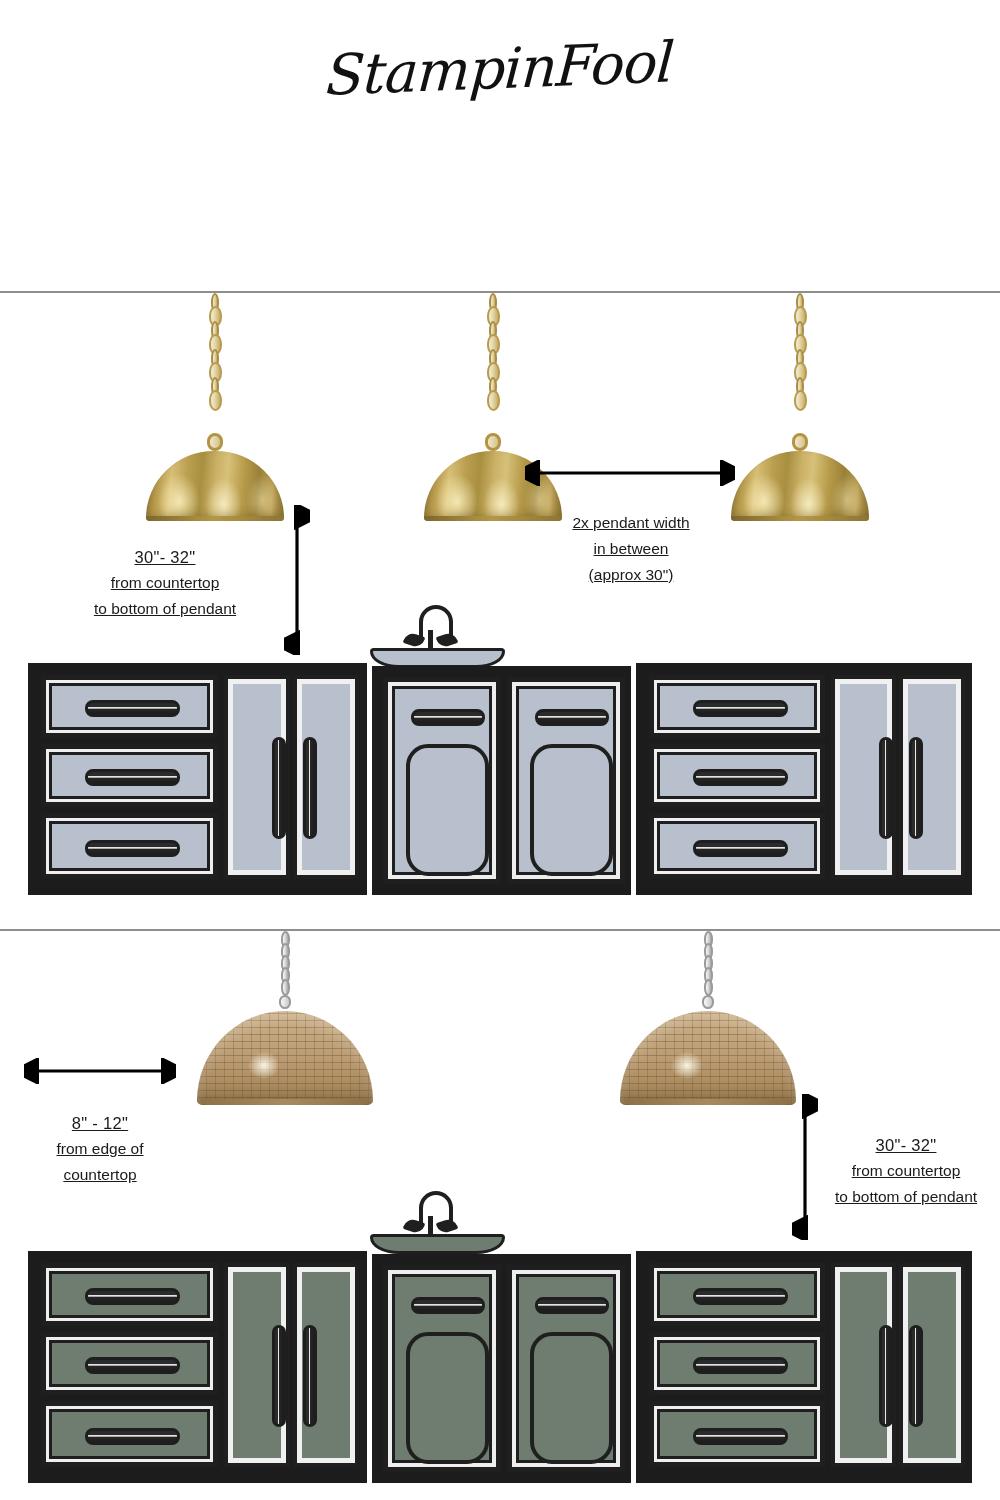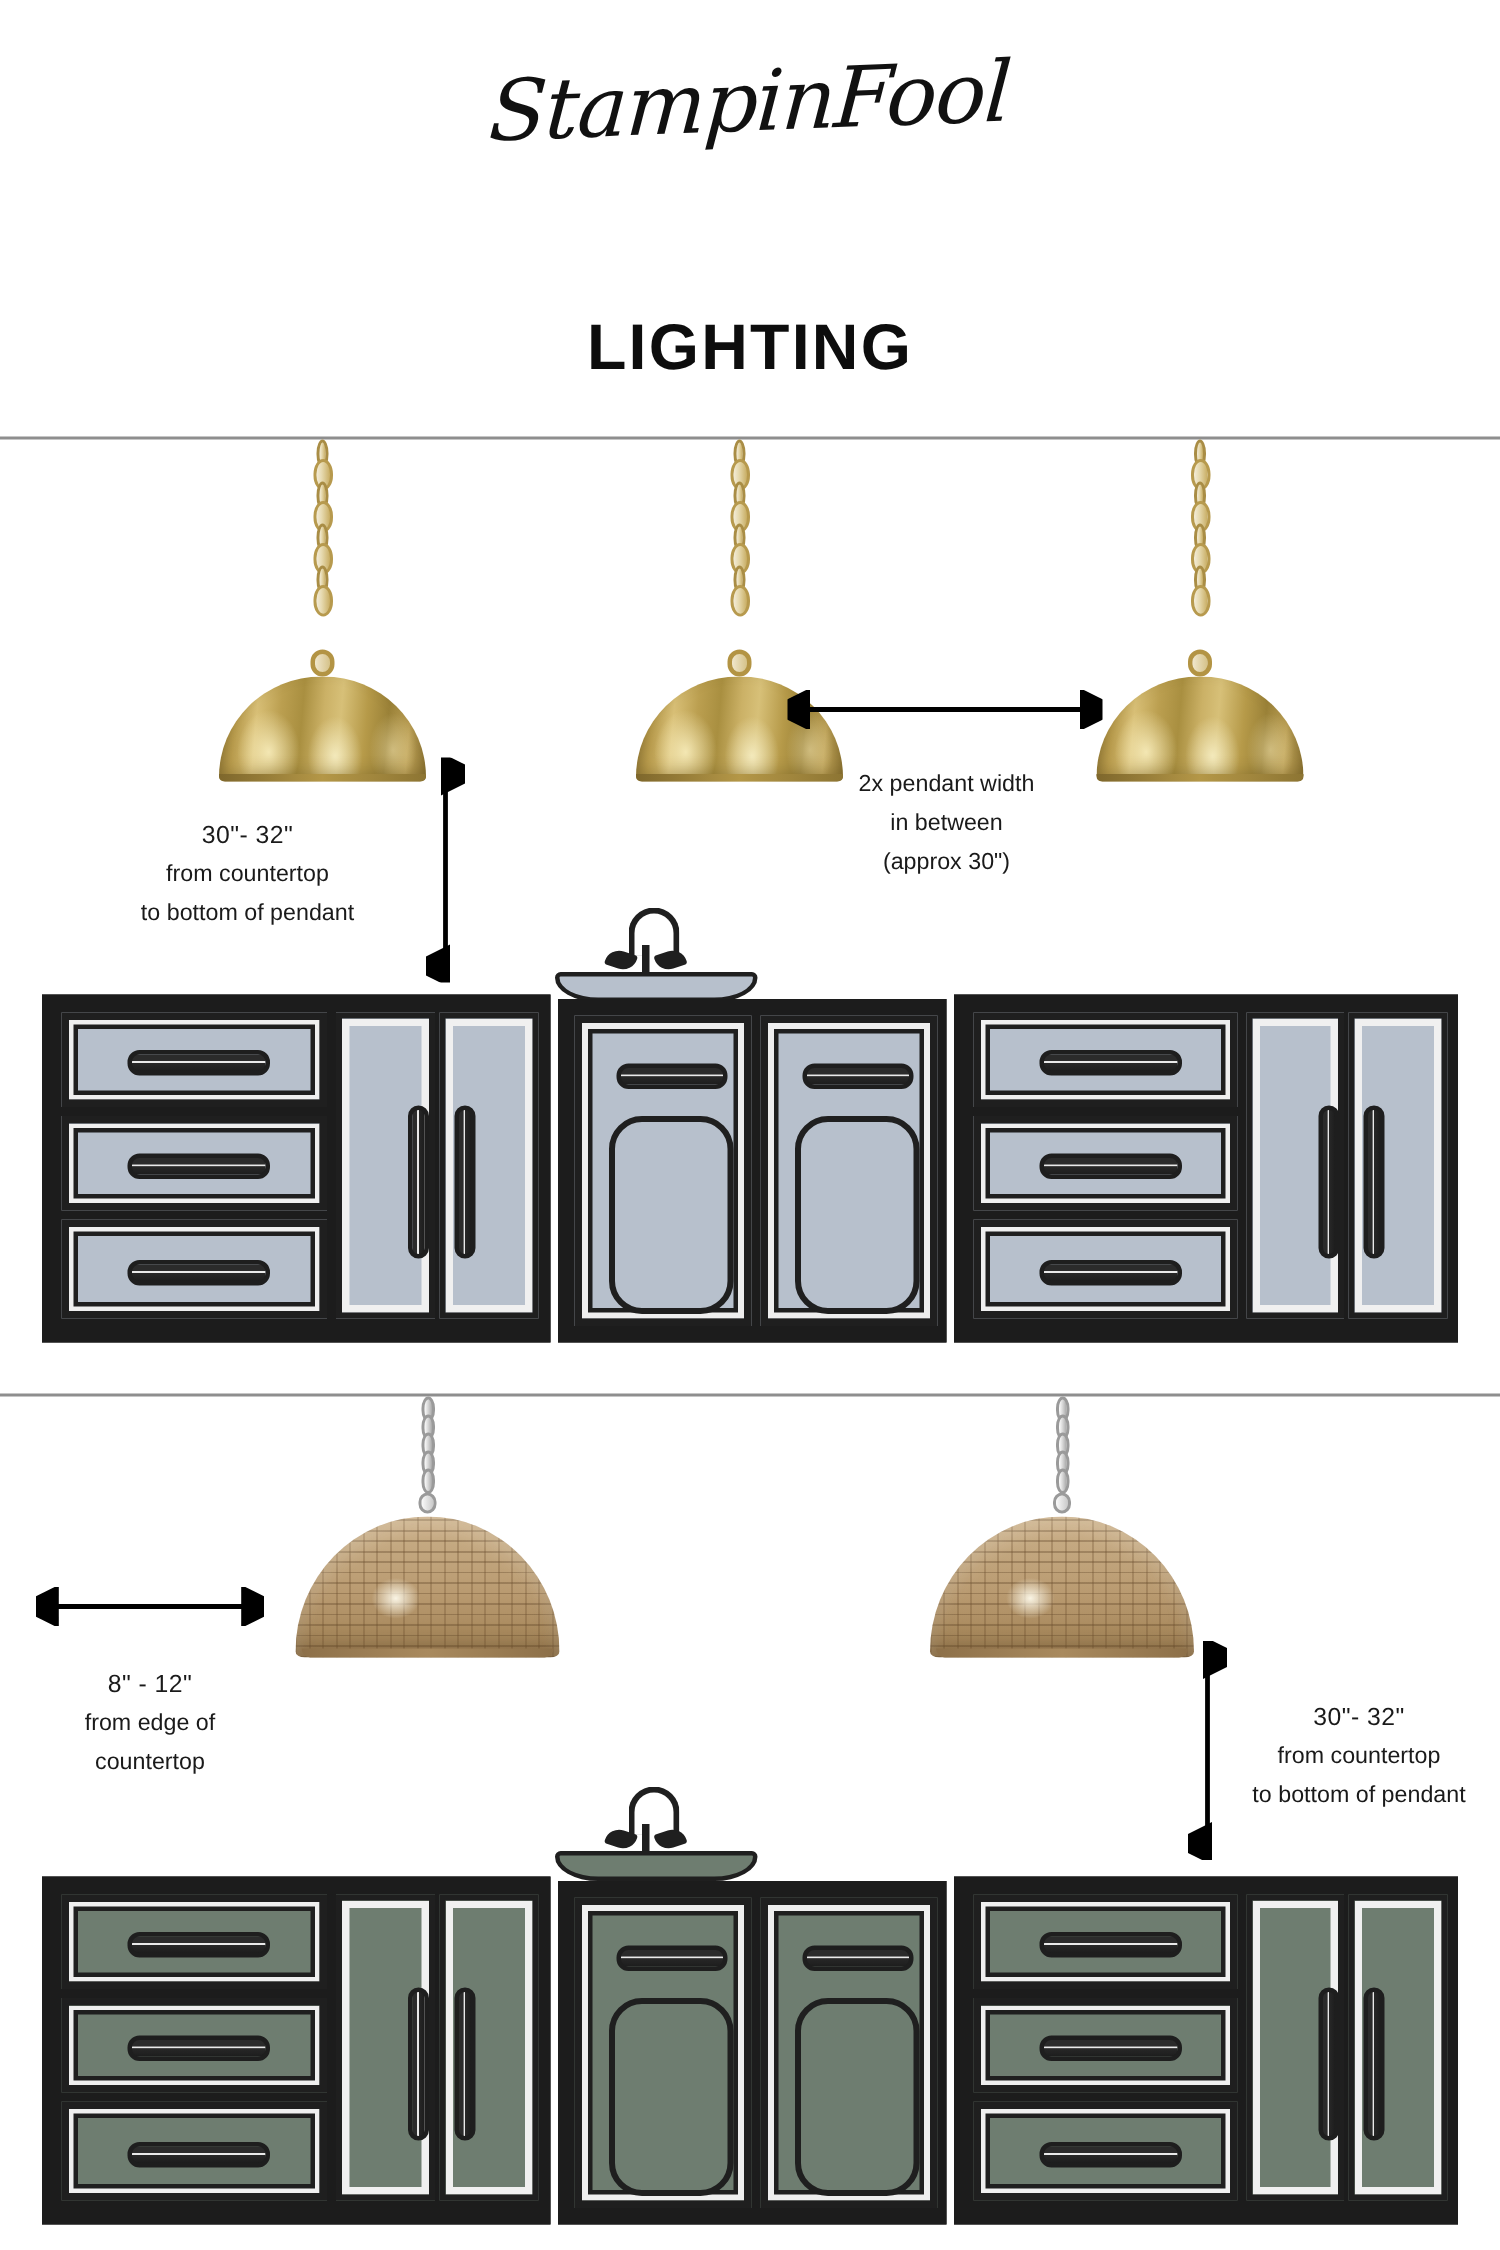--- a/index.html
+++ b/index.html
@@ -45,20 +45,21 @@
 
   
   .note {
     position:absolute;
     font-family:"Liberation Sans", sans-serif;
     font-size:15.5px;
     color:#1a1a1a;
     line-height:26px;
     text-align:center;
     white-space:nowrap;
+    text-decoration:underline;
   }
   .note .big { font-size:16.5px; letter-spacing:0.3px; }
 
   
   .arrow { position:absolute; }
 
   
   .brass-pendant { position:absolute; }
   .chain { position:absolute; left:50%; transform:translateX(-50%); top:0; width:18px; }
   .link {
@@ -196,21 +197,20 @@
   .faucet-wing.l{ border-radius:10px 2px 10px 2px; transform:rotate(18deg); }
   .faucet-wing.r{ border-radius:2px 10px 2px 10px; transform:rotate(-18deg); }
 </style>
 </head>
 <body>
 
 <div id="page">
 
   <div class="header">
     <div class="brand-script">StampinFool</div>
-    <div class="title-line2">LIGHTING</div>
   </div>
 
   <div class="divider" id="div-top"></div>
   <div class="divider" id="div-mid"></div>
 
   <div>
 
     <div class="brass-pendant" style="left:146px; top:293px; width:138px; height:228px;">
       <div class="chain" style="top:0;">
         <div class="link alt"></div>

